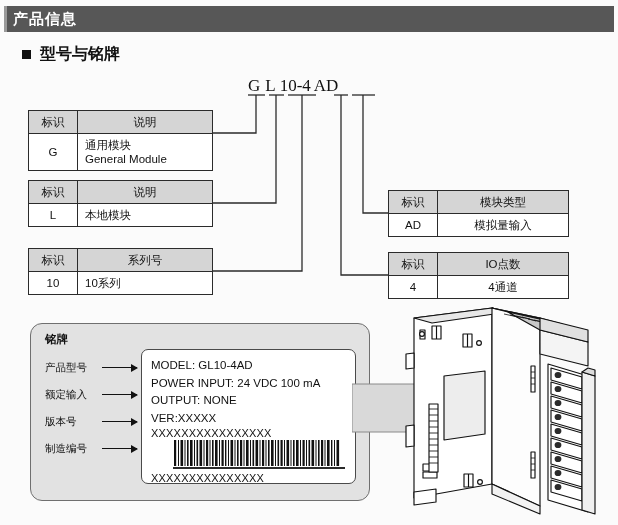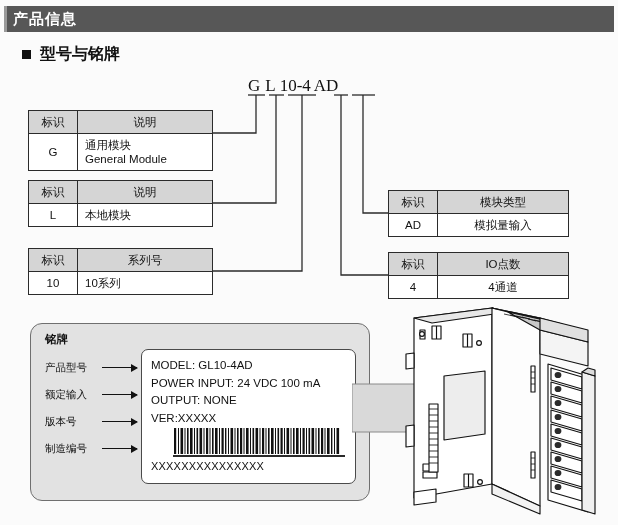--- a/index.html
+++ b/index.html
@@ -382,20 +382,21 @@
         <span class="cl-label">制造编号</span>
         <span class="cl-arrow"></span>
       </div>
     </div>
 
     <div class="label-card">
       <div class="lbl-line">MODEL:   GL10-4AD</div>
       <div class="lbl-line">POWER INPUT:   24 VDC 100 mA</div>
       <div class="lbl-line">OUTPUT:  NONE</div>
       <div class="lbl-line">VER:XXXXX</div>
+      <div class="xline">XXXXXXXXXXXXXXXX</div>
 
       <div class="barcode-wrap">
         <svg class="barcode" viewBox="0 0 168 26" preserveAspectRatio="none">
           <g fill="#111111">
             <rect x="1" y="0" width="2.2" height="26"></rect>
             <rect x="5" y="0" width="1" height="26"></rect>
             <rect x="7.5" y="0" width="2.6" height="26"></rect>
             <rect x="11.5" y="0" width="1" height="26"></rect>
             <rect x="14" y="0" width="1.6" height="26"></rect>
             <rect x="17" y="0" width="2.6" height="26"></rect>

